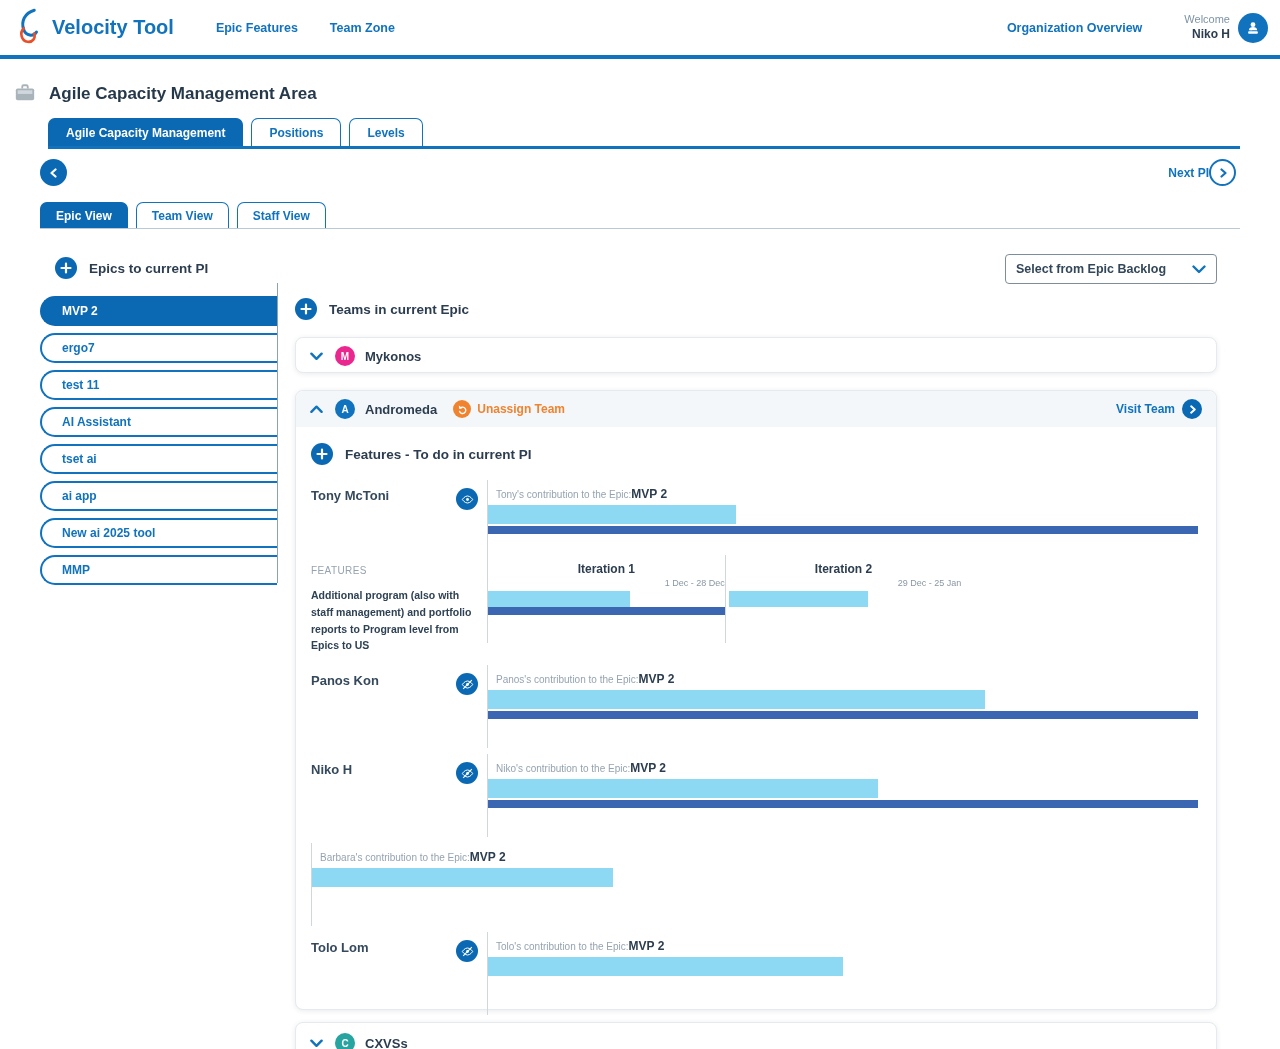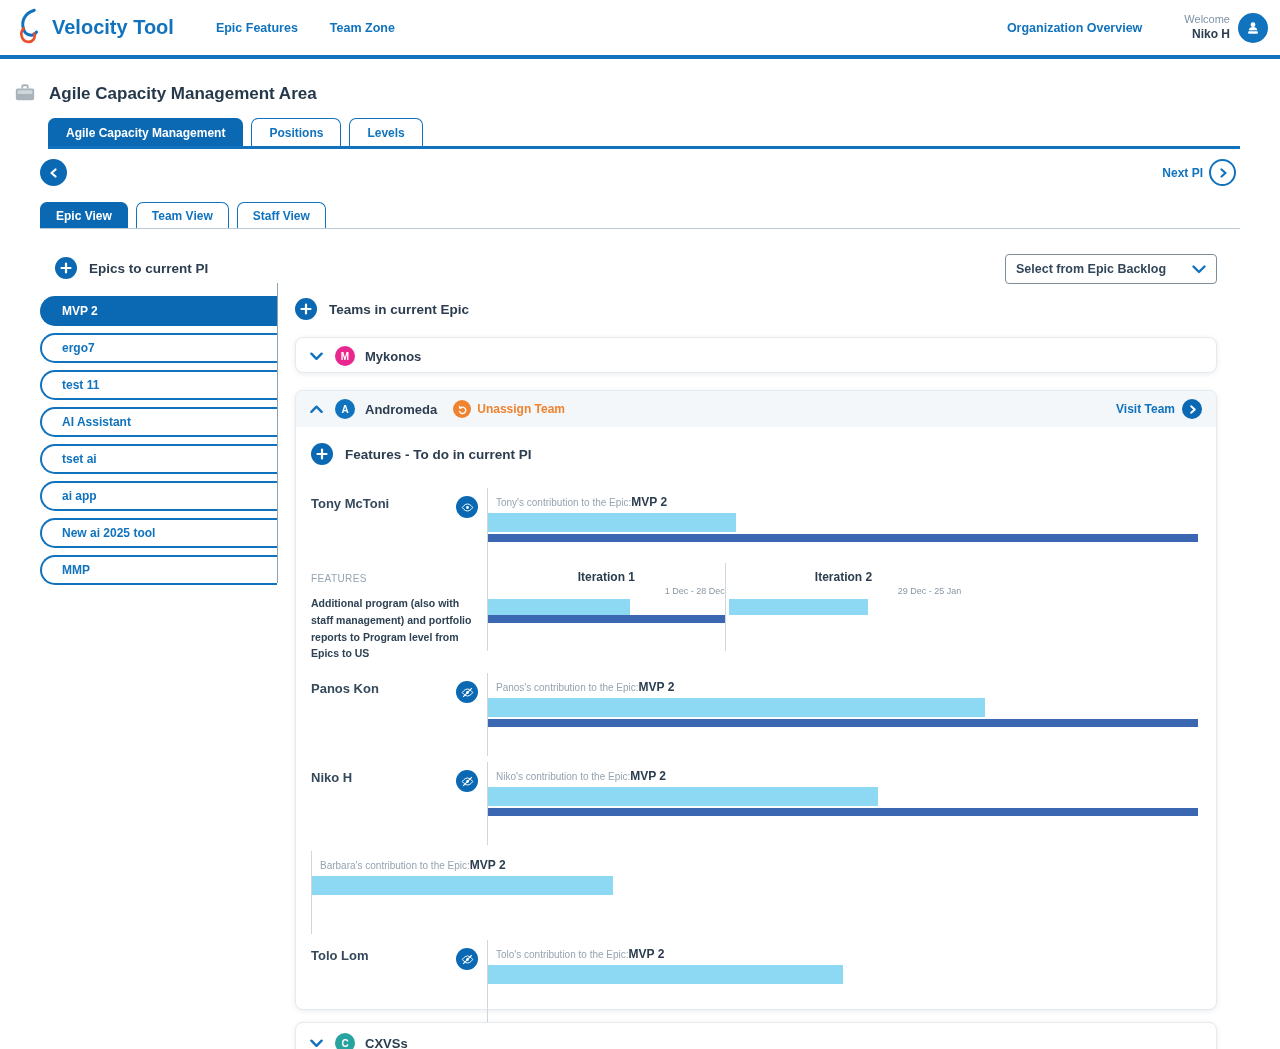--- a/index.html
+++ b/index.html
@@ -43,21 +43,21 @@
   .view-tabs-wrap{position:absolute;top:202px;left:40px;right:40px;border-bottom:1px solid #b9c9d6;}
   .view-tabs-wrap .tab{padding:6px 15px 5px;}
 
   
   .pi-row{position:absolute;top:159px;left:40px;right:44px;display:flex;align-items:center;}
   .circle-btn{width:27px;height:27px;border-radius:50%;background:var(--primary-dark);display:flex;align-items:center;justify-content:center;cursor:pointer;flex:0 0 auto;}
   .pi-labels{margin-left:9px;}
   .pi-level-label{font-size:10px;color:var(--gray-text);}
   .pi-main{font-size:15px;font-weight:bold;color:var(--dark-text);margin-top:1px;}
   .pi-main .pi-name{margin-right:14px;}
-  .next-pi{margin-left:auto;display:flex;align-items:center;gap:6px;cursor:pointer;}
+  .next-pi{margin-left:auto;display:flex;align-items:center;cursor:pointer;}
   .next-pi-label{color:var(--primary);font-size:12px;font-weight:bold;}
   .circle-btn.outline{background:#fff;border:2px solid var(--primary);}
 
   
   .plus-heading{display:flex;align-items:center;gap:12px;}
   .plus-btn{width:22px;height:22px;border-radius:50%;background:var(--primary-dark);display:flex;align-items:center;justify-content:center;cursor:pointer;flex:0 0 auto;}
   .plus-heading .heading-label{font-size:13.5px;font-weight:bold;color:var(--dark-text);}
 
   
   .epics-heading{position:absolute;top:257px;left:55px;}
@@ -89,21 +89,21 @@
   #mykonos-card{top:337px;height:36px;}
   #andromeda-card{top:390px;height:620px;}
   #cxvss-card{top:1022px;height:40px;}
   #cxvss-card .team-card-header{height:40px;}
 
   .features-heading{position:absolute;top:52px;left:15px;}
 
   
   .staff-list{position:absolute;top:92px;left:15px;right:18px;}
   .staff-row{display:flex;height:64px;margin-top:25px;}
-  .staff-row:first-child{margin-top:8px;text-align:right;}
+  .staff-row:first-child{margin-top:0;text-align:right;}
   .staff-left{width:176px;flex:0 0 auto;display:flex;justify-content:space-between;align-items:flex-start;padding-top:5px;padding-right:9px;}
   .staff-name{font-size:13px;font-weight:bold;color:#35495c;}
   .eye-btn{width:22px;height:22px;border-radius:50%;background:var(--primary-dark);display:flex;align-items:center;justify-content:center;cursor:pointer;flex:0 0 auto;}
   .staff-chart{flex:1;position:relative;}
   .staff-chart::before{content:'';position:absolute;left:0;top:-3px;height:83px;width:1px;background:var(--divider);}
   .contrib{height:22px;display:flex;align-items:center;gap:0;padding-left:9px;}
   .contrib-label{font-size:10px;color:var(--gray-text);}
   .contrib-epic{font-size:12px;font-weight:bold;color:var(--dark-text);}
   .bar{border-radius:0;}
   .bar.light{height:19px;background:var(--lightbar);}

